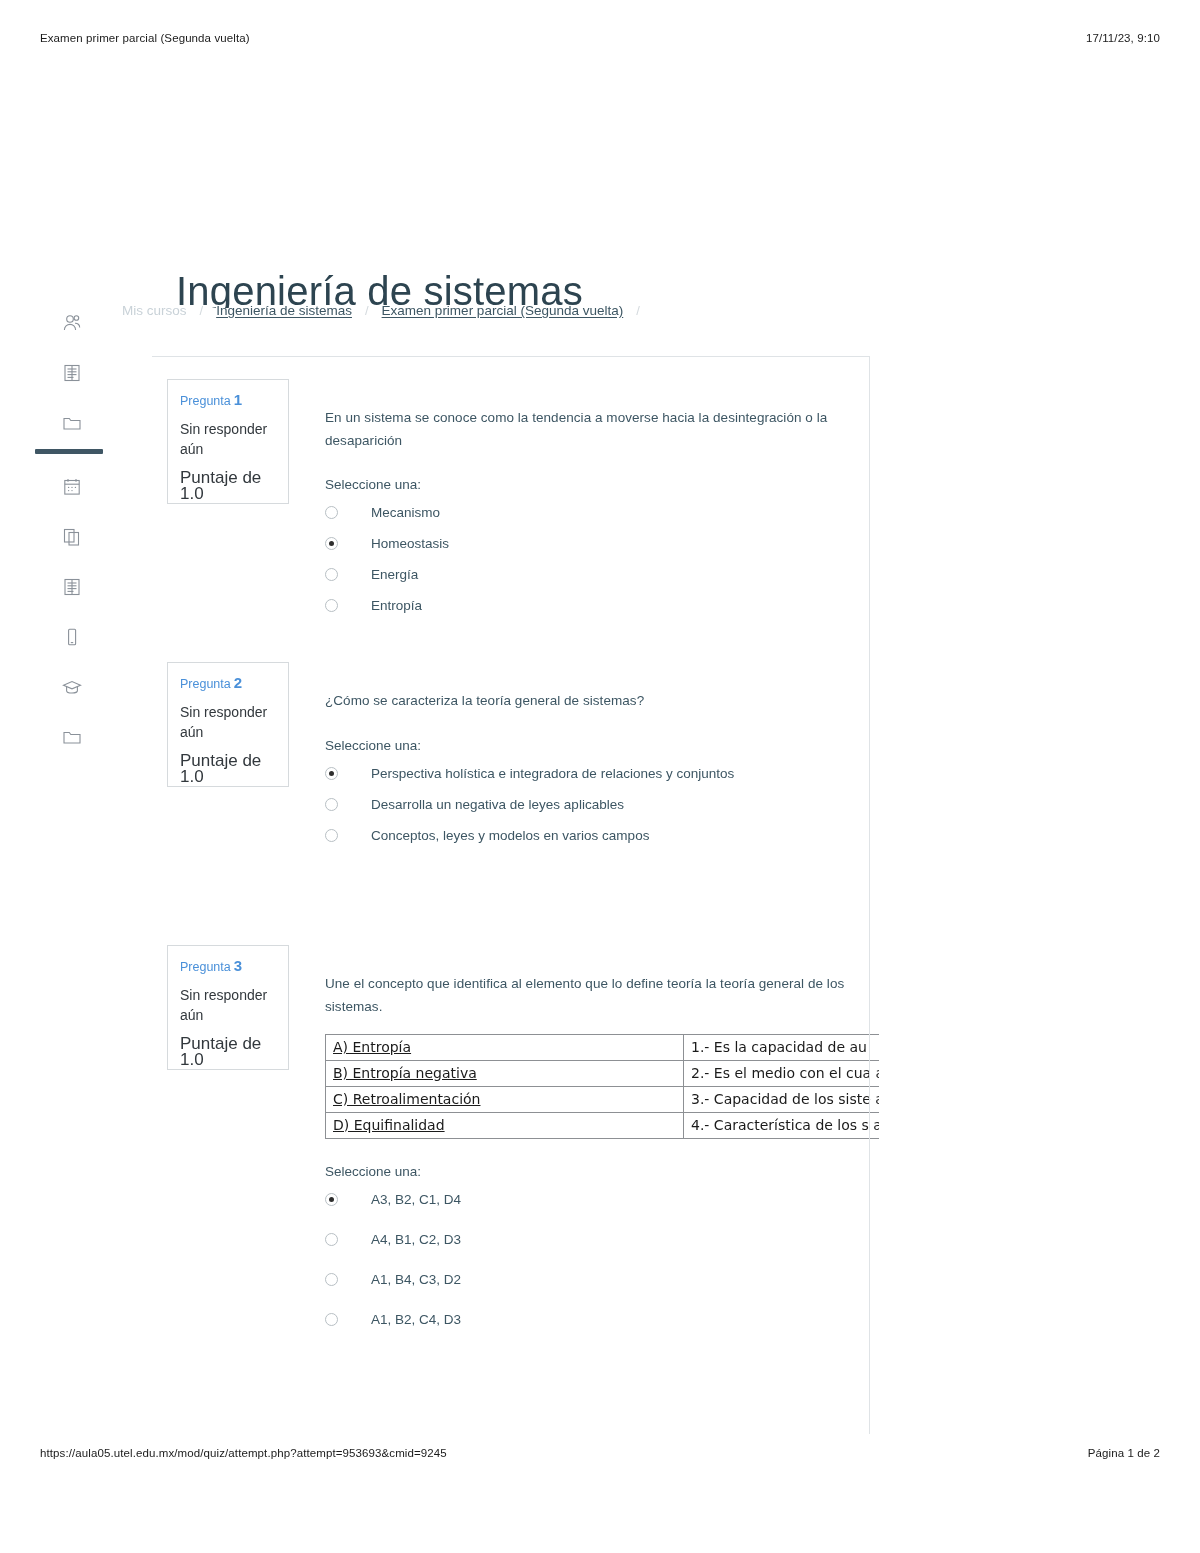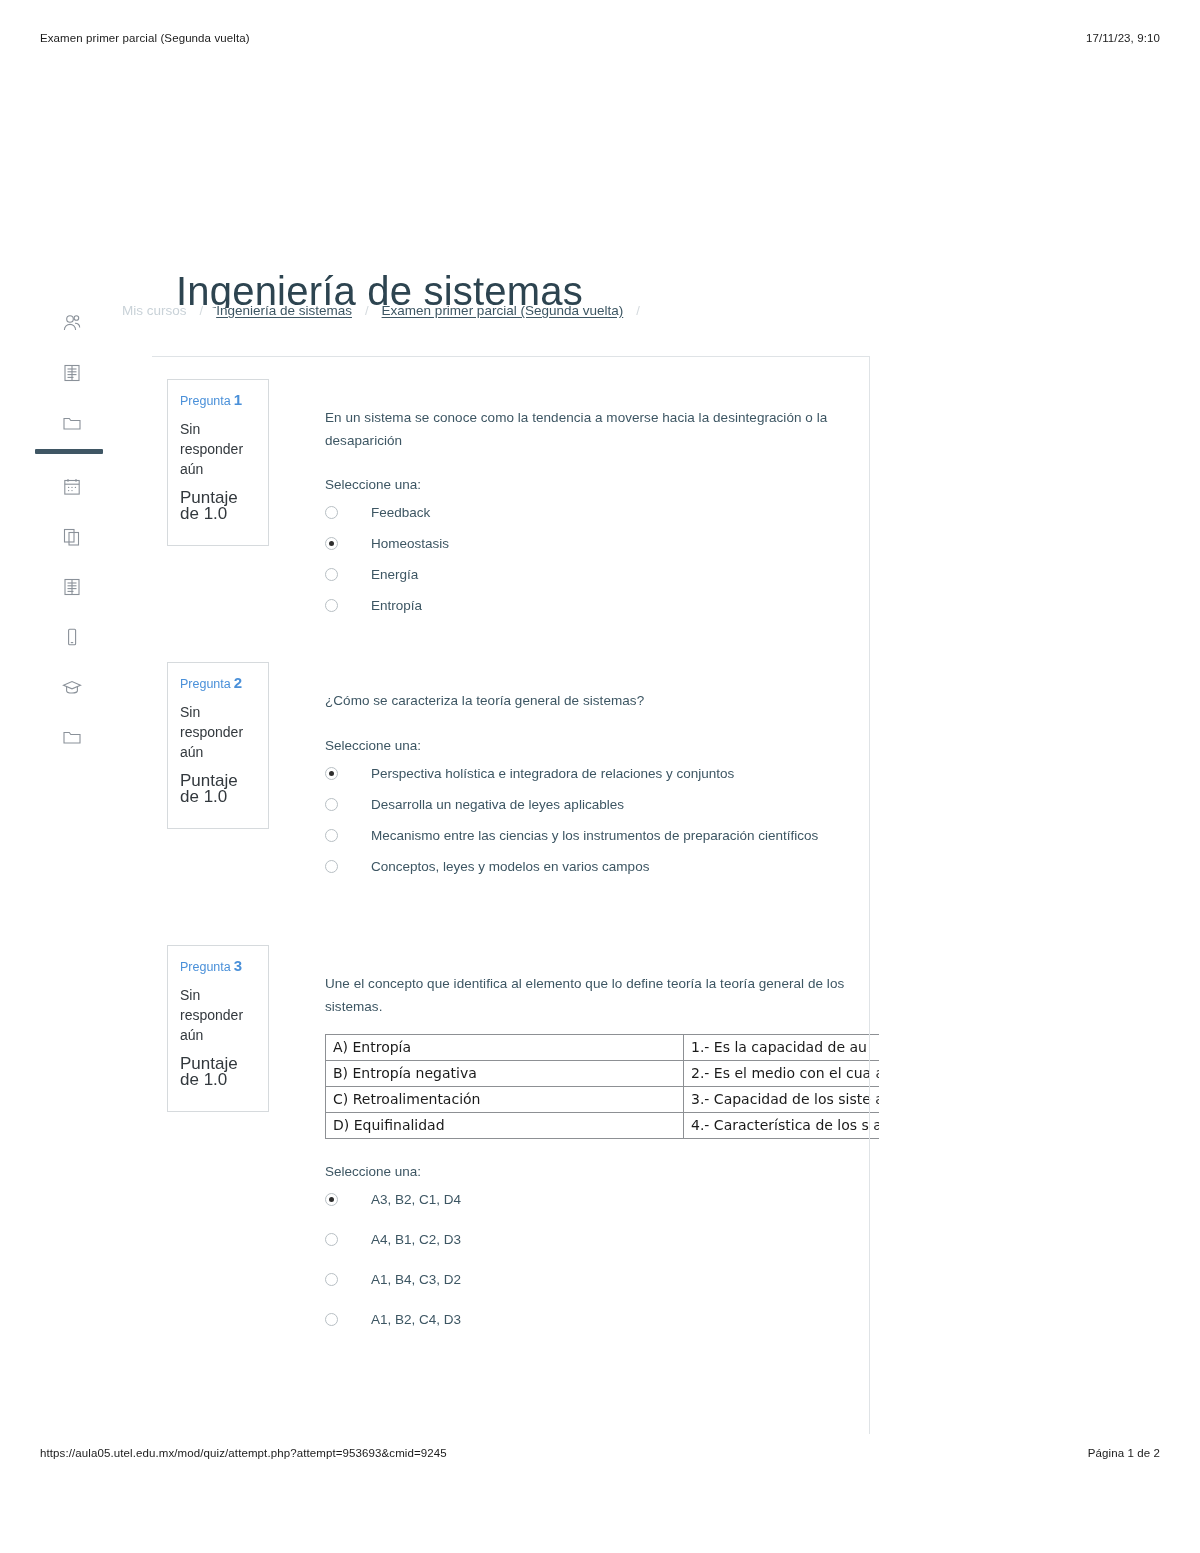--- a/index.html
+++ b/index.html
@@ -124,24 +124,24 @@
   }
 
   
   .question {
     position: absolute;
     left: 0;
   }
   .qinfo {
     position: absolute;
     left: 15px;
-    width: 102px;
+    width: 122px;
     border: 1px solid #d6dadd;
     background: #ffffff;
-    padding: 11px 12px 23px 12px;
+    padding: 11px 12px 1px 12px;
   }
   .qinfo-title {
     font-size: 12.5px;
     color: #4a90d9;
     margin-bottom: 11px;
     white-space: nowrap;
   }
   .qinfo-title b {
     font-size: 15px;
     font-weight: 700;
@@ -224,21 +224,21 @@
     font-family: "DejaVu Sans", sans-serif;
     font-size: 14px;
     color: #1b1b1b;
   }
   .match-table td {
     border: 1px solid #8d9094;
     padding: 2px 7px 3px 7px;
     vertical-align: top;
     line-height: 20px;
   }
-  .match-table td.c1 { width: 358px; }
+  .match-table td.c1 { width: 358px; text-decoration: underline; }
   .match-table td.c2 { width: 382px; }
 
   
   .table-clip-edge {
     position: absolute;
     left: 869px;
     top: 356px;
     width: 1px;
     height: 1078px;
     background: #dfe3e6;
@@ -377,21 +377,21 @@
       <div class="qinfo-state">Sin responder aún</div>
       <div class="qinfo-grade">Puntaje de 1.0</div>
     </div>
 
     <div class="qbody">
       <div class="qtext">En un sistema se conoce como la tendencia a moverse hacia la desintegración o la desaparición</div>
       <div class="answer-label">Seleccione una:</div>
 
       <div class="opt">
         <span class="radio"></span>
-        <span class="opt-label">Feedback</span>
+        <span class="opt-label">Mecanismo</span>
       </div>
       <div class="opt">
         <span class="radio checked"></span>
         <span class="opt-label">Homeostasis</span>
       </div>
       <div class="opt">
         <span class="radio"></span>
         <span class="opt-label">Energía</span>
       </div>
       <div class="opt">
@@ -414,24 +414,20 @@
       <div class="qtext">¿Cómo se caracteriza la teoría general de sistemas?</div>
       <div class="answer-label">Seleccione una:</div>
 
       <div class="opt">
         <span class="radio checked"></span>
         <span class="opt-label">Perspectiva holística e integradora de relaciones y conjuntos</span>
       </div>
       <div class="opt">
         <span class="radio"></span>
         <span class="opt-label">Desarrolla un negativa de leyes aplicables</span>
-      </div>
-      <div class="opt">
-        <span class="radio"></span>
-        <span class="opt-label">Mecanismo entre las ciencias y los instrumentos de preparación científicos</span>
       </div>
       <div class="opt">
         <span class="radio"></span>
         <span class="opt-label">Conceptos, leyes y modelos en varios campos</span>
       </div>
     </div>
   </div>
 
   <div class="question" style="left:152px; top:945px;">
     <div class="qinfo">

